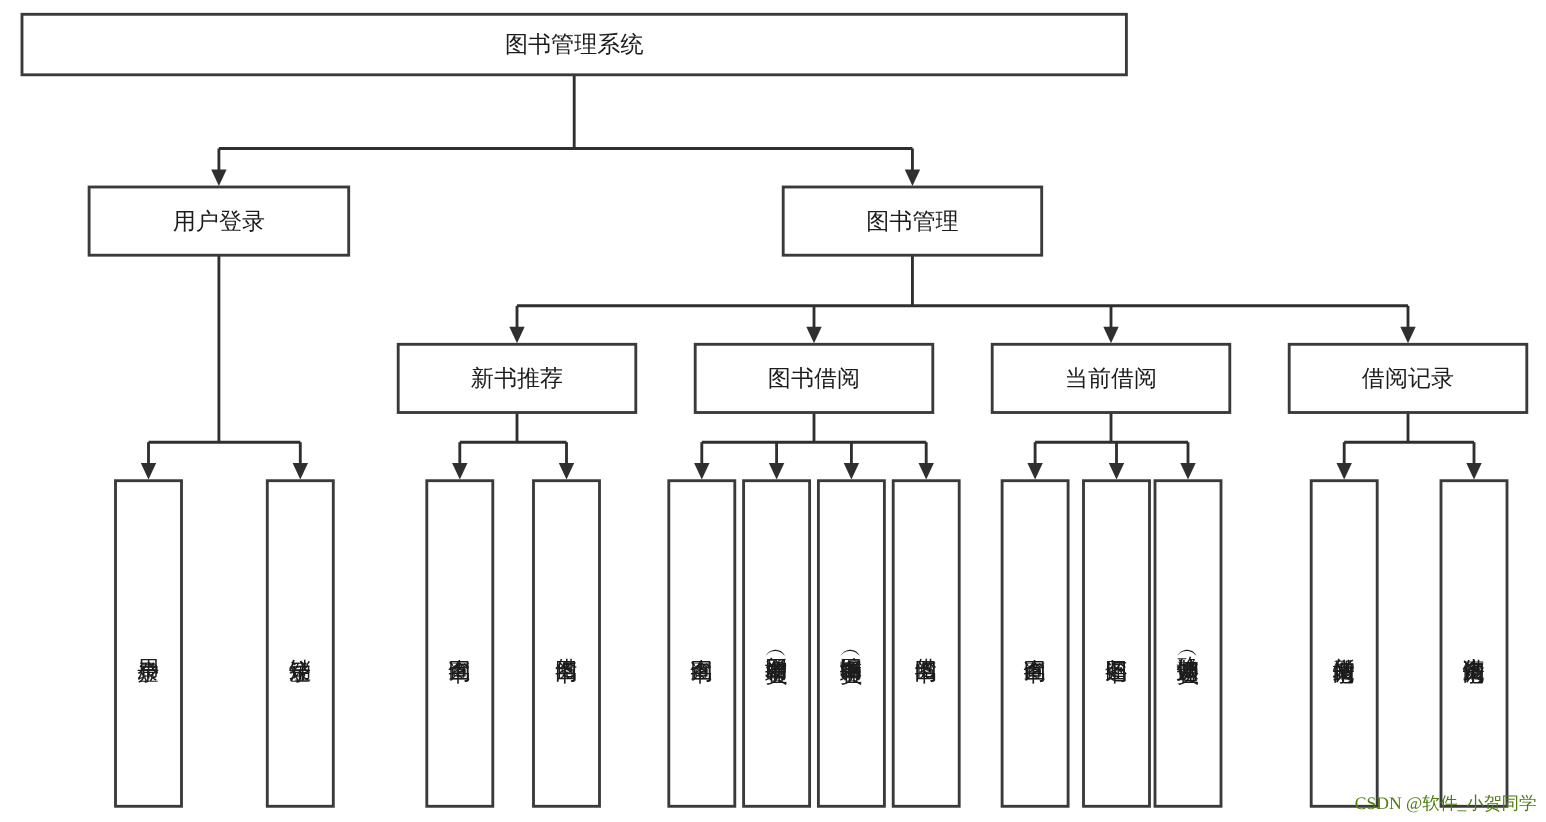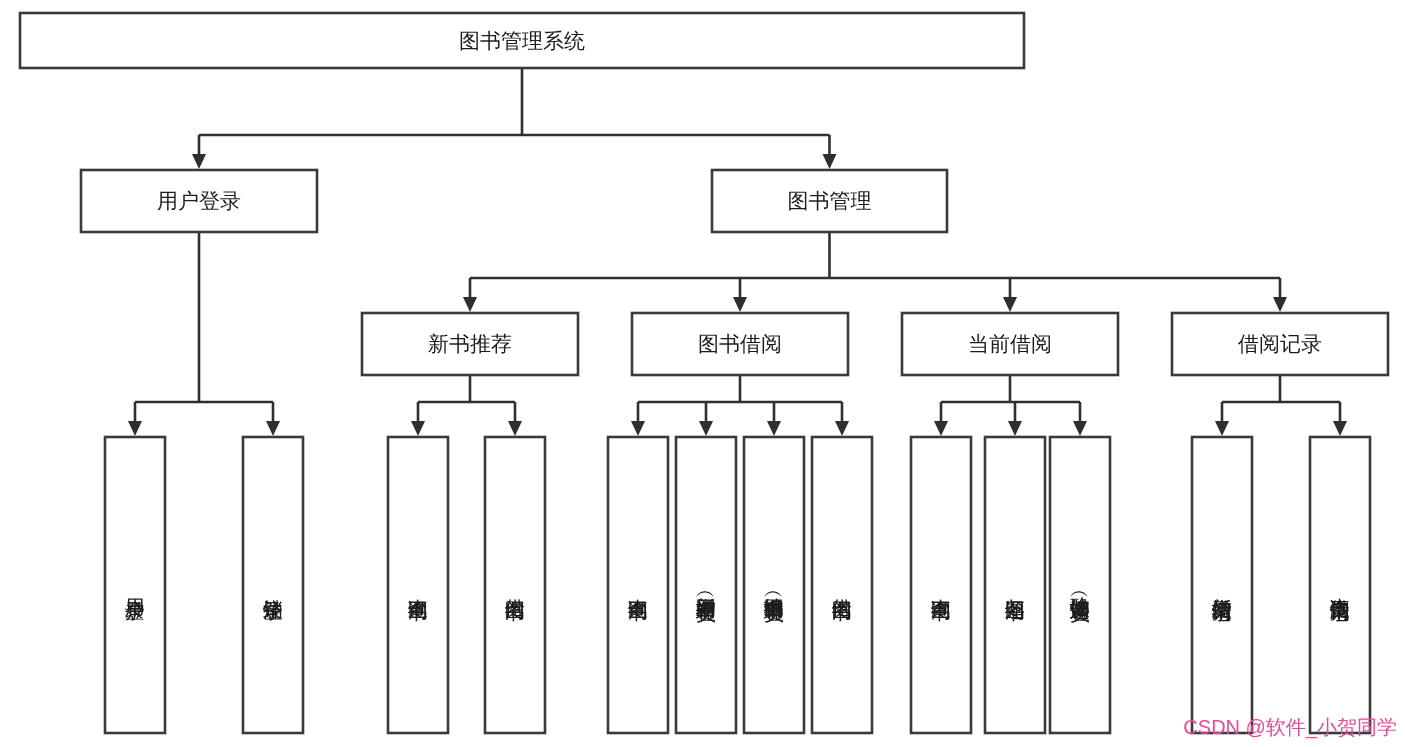--- a/index.html
+++ b/index.html
@@ -20,22 +20,22 @@
   .leaf-wrap{position:absolute;display:flex;align-items:center;justify-content:center;
              pointer-events:none;}
   .leaf-text{
     font-family:"DejaVu Sans","Liberation Sans",sans-serif;
     font-size:20px;color:#1c1c1c;line-height:1.12;
     writing-mode:vertical-rl;text-orientation:upright;
     white-space:nowrap;letter-spacing:1px;
   }
   #watermark{
     position:absolute;right:8px;bottom:6px;
-    font-family:Liberation Sans, sans-serif;
-    font-size:20px;color:#ec4899;white-space:nowrap;
+    font-family:Liberation Serif, serif;
+    font-size:16px;color:#4d7c0f;white-space:nowrap;
   }
 </style>
 </head>
 <body>
 
 <svg id="canvas" viewBox="0 0 1405 747" xmlns="http://www.w3.org/2000/svg">
   <g id="edges-layer">
       <path class="conn" d="M 522 68 L 522 135"></path>
       <path class="conn" d="M 199 135 L 829.5 135"></path>
       <path class="conn" d="M 199 135 L 199 156"></path>

